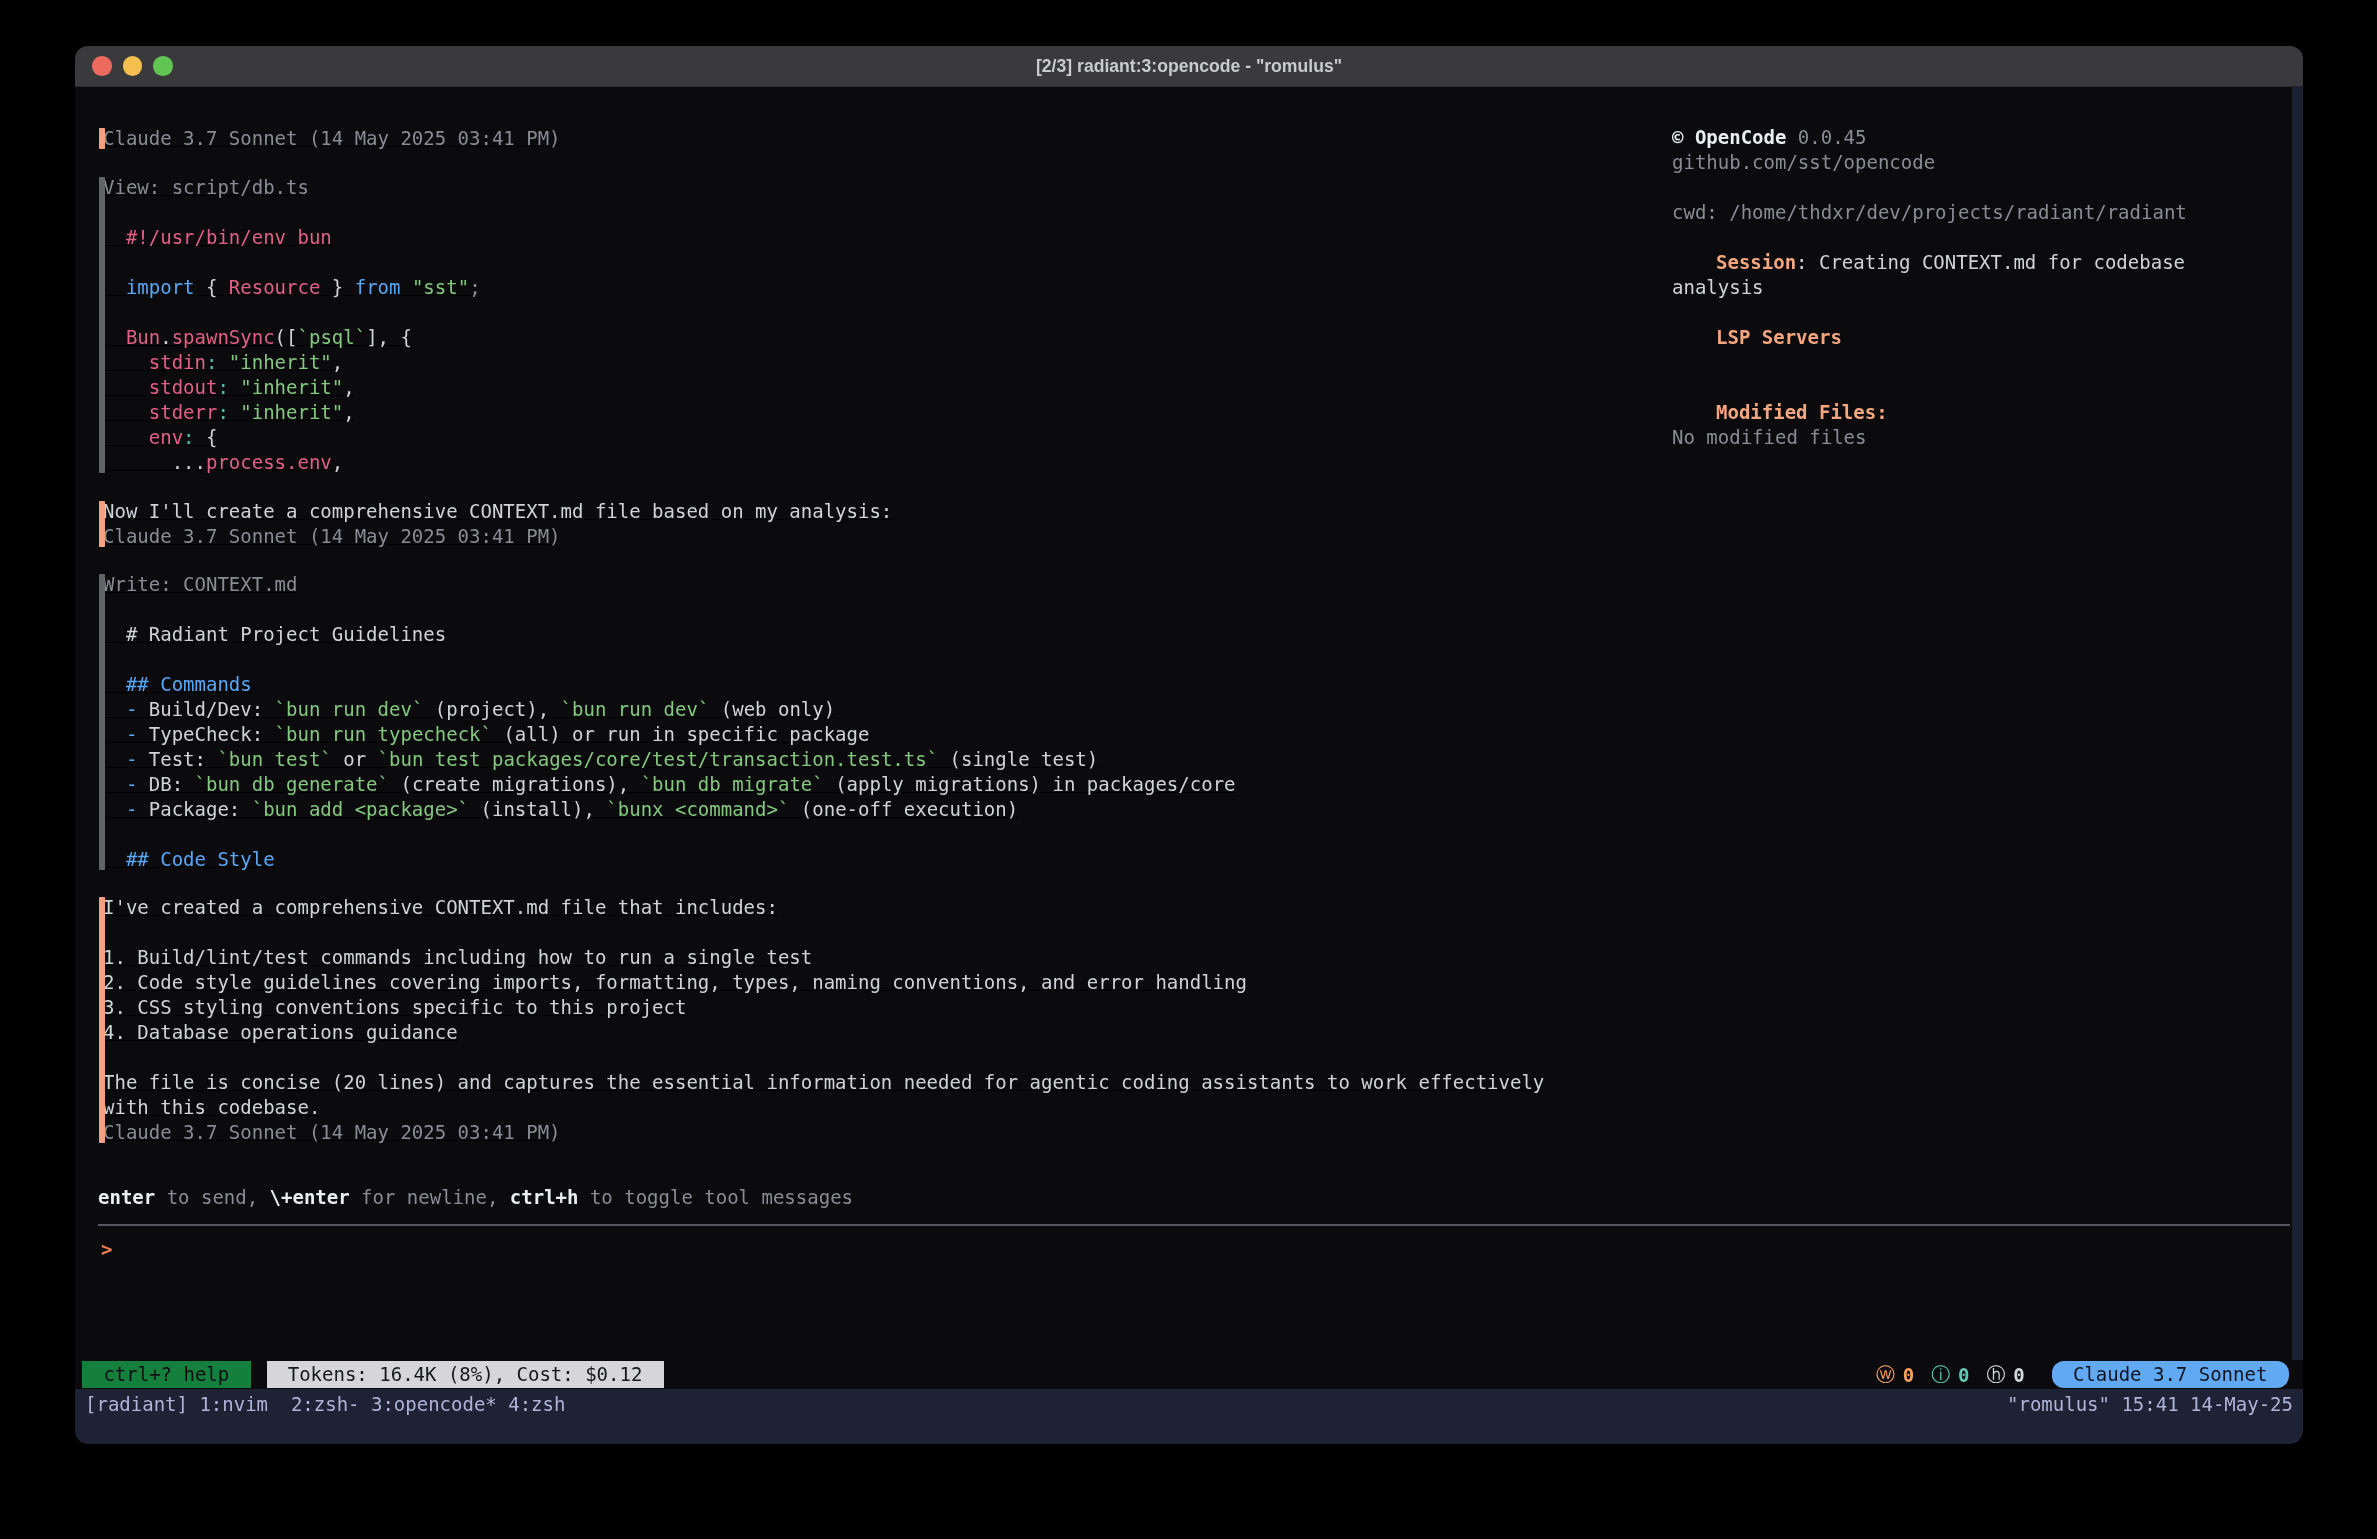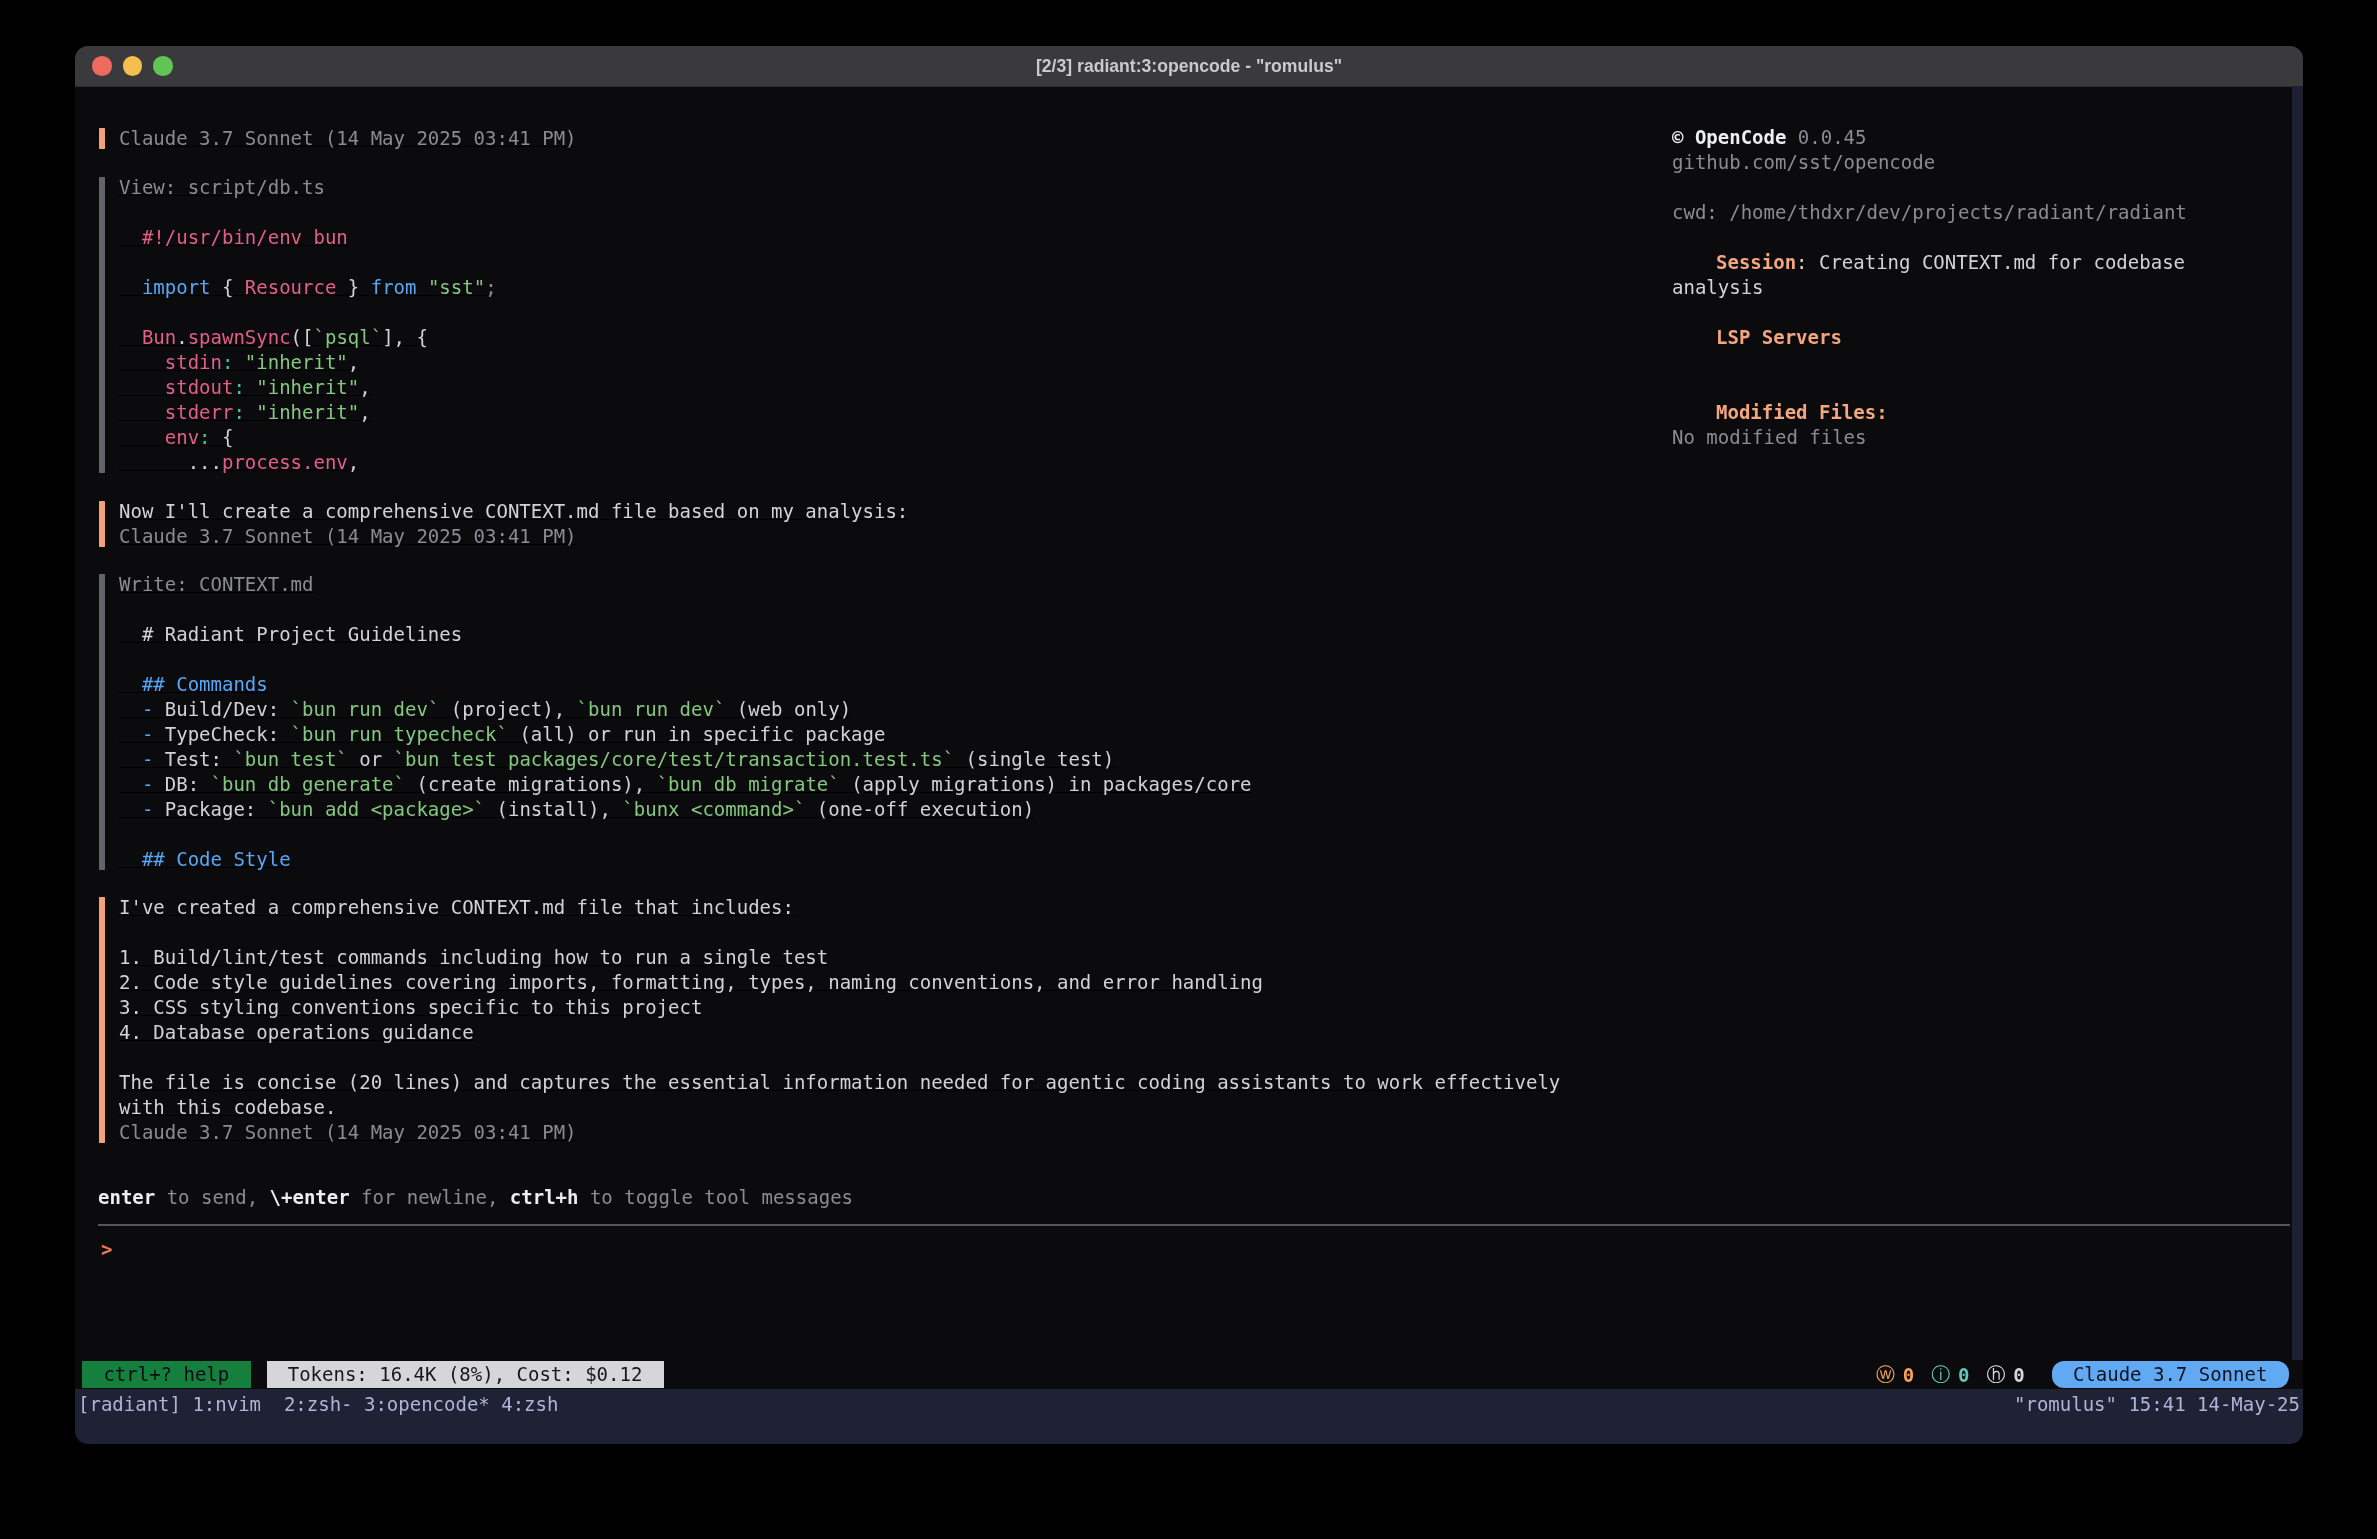--- a/index.html
+++ b/index.html
@@ -24,21 +24,21 @@
   }
   .traffic{position:absolute;left:17px;top:10.4px;display:flex;gap:11px;}
   .light{width:19.6px;height:19.6px;border-radius:50%;}
   .light.red{background:#ec6a5e;}
   .light.yellow{background:#f4bf4f;}
   .light.green{background:#61c554;}
 
   .term{font-size:19px;line-height:25px;}
   .row{min-height:25px;white-space:pre;}
 
-  .block{position:absolute;left:24px;padding-left:20px;text-decoration:underline;}
+  .block{position:absolute;left:24px;padding-left:4px;text-decoration:underline;}
   .block .bar{position:absolute;left:0;top:2px;bottom:2px;width:5.9px;border-radius:0.7px;}
   .assistant .bar{background:#f2a17a;}
   .tool .bar{background:#63646a;}
 
   .c-w {color:#d2d3d7;}
   .c-wb{color:#eceef1;font-weight:bold;}
   .c-g {color:#8b8c93;}
   .c-r {color:#e25f86;}
   .c-b {color:#58a7f4;}
   .c-gr{color:#84c87f;}
@@ -62,21 +62,21 @@
   .diag{margin-left:auto;display:flex;align-items:center;}
   .diag-item{display:flex;align-items:center;margin-left:17px;white-space:pre;}
   .diag-item .cnt{font-weight:bold;margin-left:7.8px;}
   .d-warn{color:#f5a35c;}
   .d-info{color:#5fc9b4;}
   .d-hint{color:#d7d8dc;}
 
   .tmuxbar{
     position:absolute;left:0;right:0;top:1343px;bottom:0;background:#1f2234;
     color:#aeb4d8;font-size:19px;line-height:30px;
-    padding:0 3px;box-sizing:border-box;
+    padding:0 10px;box-sizing:border-box;
     display:flex;justify-content:space-between;align-items:flex-start;
     white-space:pre;border-radius:0 0 13px 13px;
   }
 
   .scrollstrip{position:absolute;left:2217px;top:40px;width:11px;height:1274px;background:#1d2030;}
 
   .sidebar{position:absolute;left:1597px;top:79px;width:613px;}
 </style>
 </head>
 <body>

